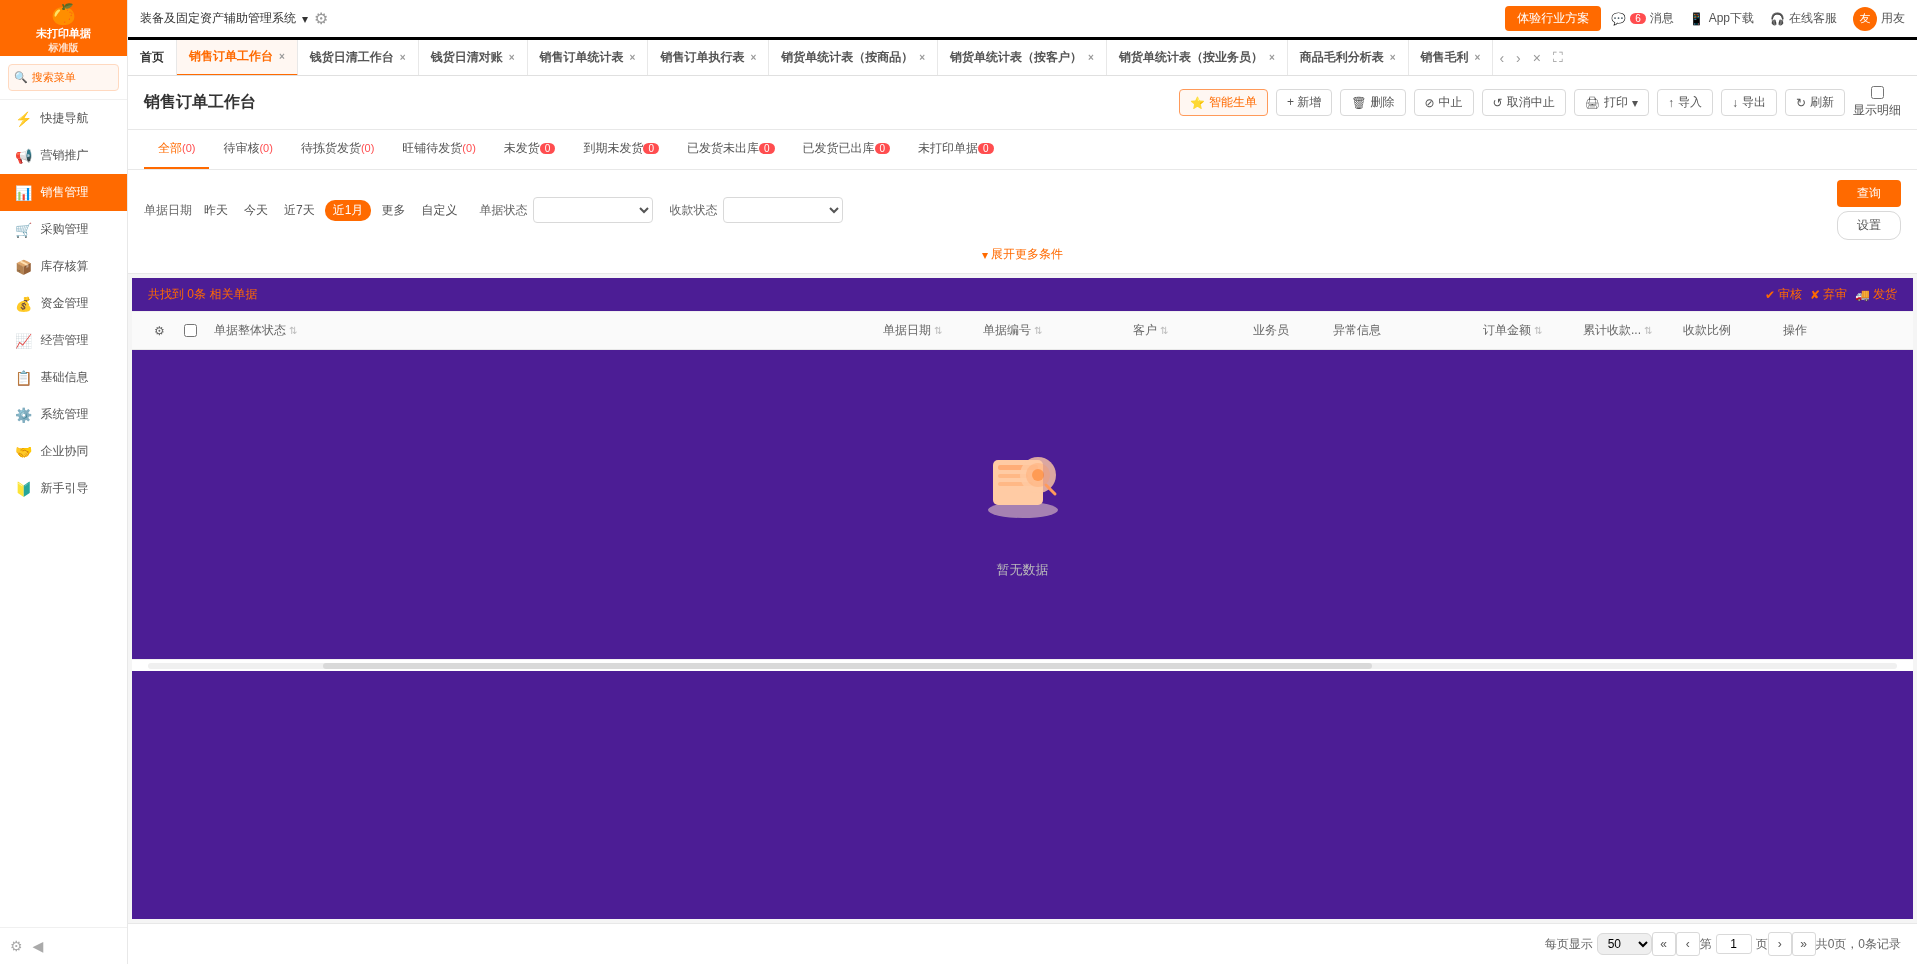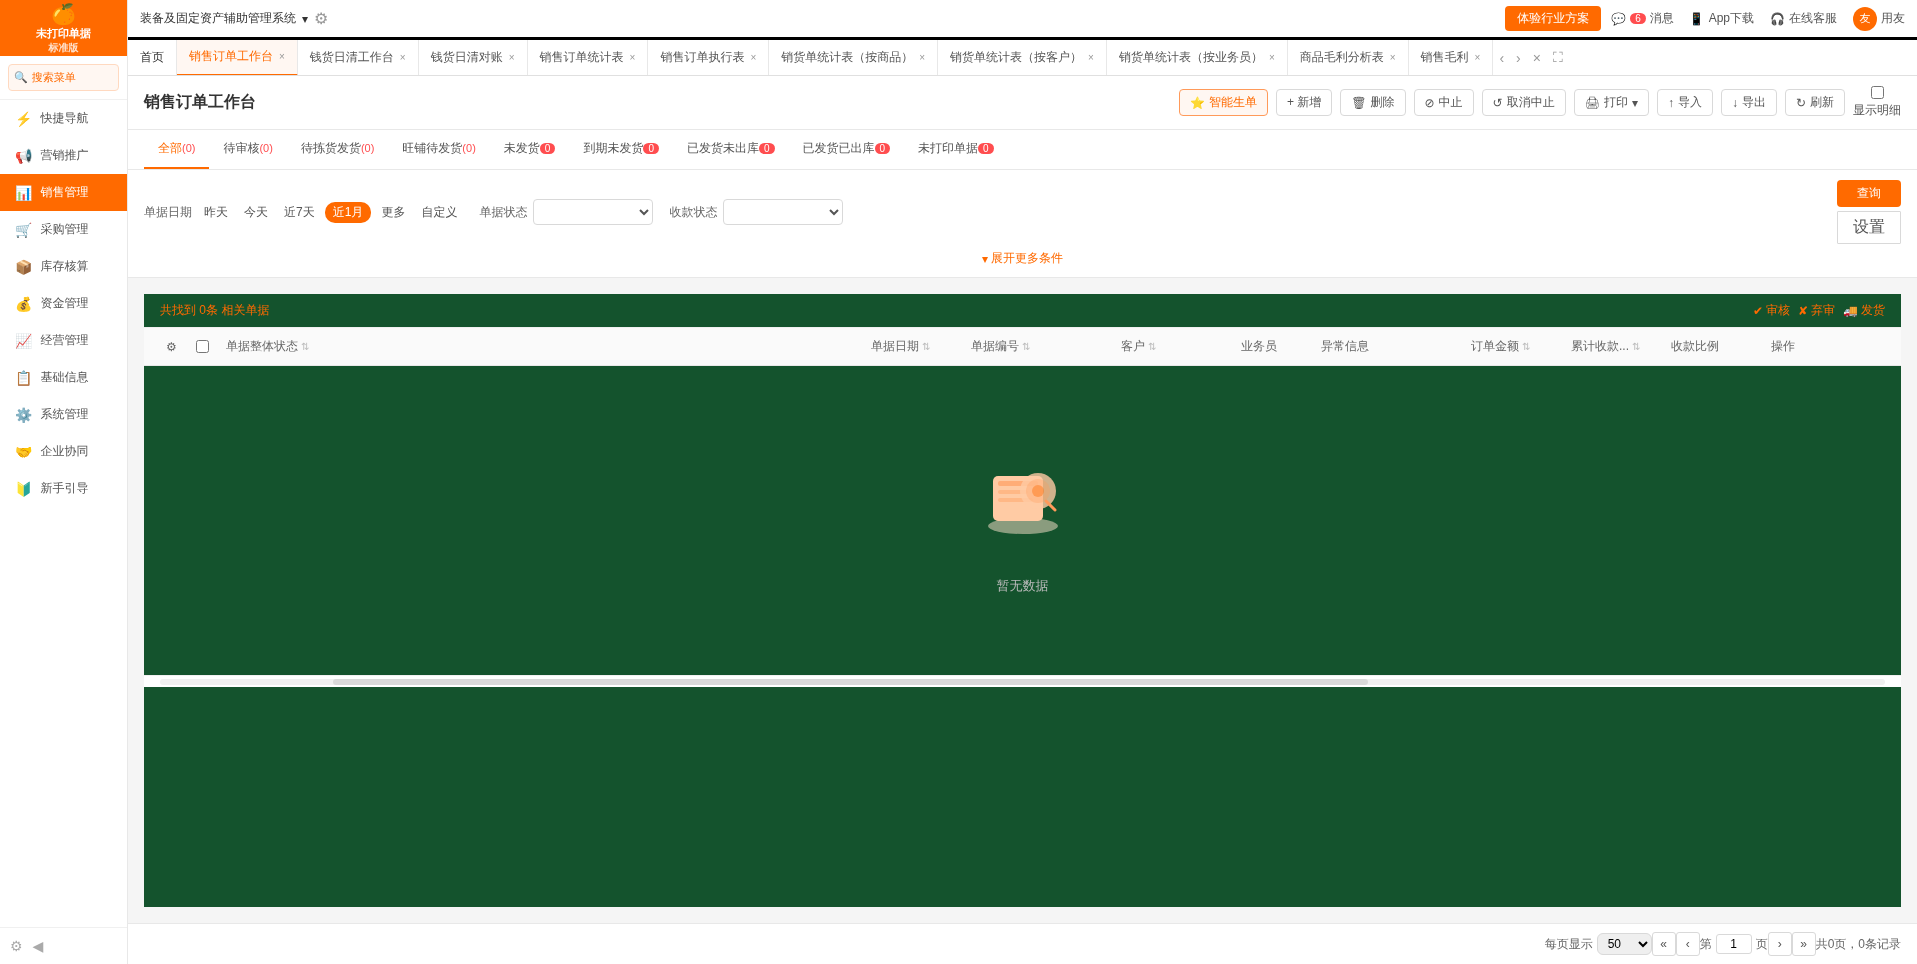--- a/index.html
+++ b/index.html
@@ -26,21 +26,21 @@
     .topbar-title { font-size: 12px; color: #333; flex: 1; display: flex; align-items: center; gap: 6px; }
     .topbar-industry-btn { background: #ff6a00; color: white; border: none; border-radius: 4px; padding: 4px 12px; cursor: pointer; font-size: 12px; }
     .topbar-settings-icon { color: #999; cursor: pointer; font-size: 16px; }
     .topbar-right { display: flex; align-items: center; gap: 16px; }
     .topbar-right-item { color: #555; cursor: pointer; font-size: 12px; display: flex; align-items: center; gap: 4px; }
     .badge { background: #ff4d4f; color: white; border-radius: 10px; padding: 0 5px; font-size: 10px; }
     .user-avatar { width: 24px; height: 24px; background: #ff6a00; border-radius: 50%; display: flex; align-items: center; justify-content: center; color: white; font-size: 11px; }
 
     
     .tabs-bar { height: 36px; background: #fff; border-bottom: 1px solid #e0e0e0; display: flex; align-items: center; overflow: hidden; }
-    .tab-item { padding: 0 12px; height: 36px; display: flex; align-items: center; gap: 4px; cursor: pointer; color: #555; font-size: 12px; border-right: 1px solid #e8e8e8; white-space: nowrap; flex-shrink: 0; }
+    .tab-item { padding: 0 12px; height: 36px; display: flex; align-items: center; gap: 4px; cursor: pointer; color: #555; font-size: 12px; border-right: 1px solid #e8e8e8; white-space: nowrap; flex-shrink: 0; font-weight: bold; }
     .tab-item.home { background: #fff; color: #333; }
     .tab-item.active { background: #fff7f2; color: #ff6a00; border-bottom: 2px solid #ff6a00; }
     .tab-item .tab-close { color: #999; font-size: 10px; margin-left: 2px; }
     .tabs-nav-btn { padding: 0 6px; cursor: pointer; color: #999; font-size: 14px; flex-shrink: 0; }
 
     
     .content { flex: 1; display: flex; flex-direction: column; overflow: hidden; background: #f5f5f5; padding: 0; }
 
     
     .page-header { background: #fff; padding: 10px 16px; display: flex; align-items: center; justify-content: space-between; border-bottom: 1px solid #e8e8e8; }
@@ -61,24 +61,24 @@
     .filter-item { display: flex; align-items: center; gap: 6px; }
     .filter-label { color: #666; font-size: 12px; white-space: nowrap; }
     .filter-date-btns { display: flex; gap: 4px; }
     .date-btn { border: none; background: none; color: #555; cursor: pointer; font-size: 12px; padding: 2px 6px; border-radius: 3px; }
     .date-btn.active { background: #ff6a00; color: white; border-radius: 10px; padding: 2px 8px; }
     .date-range { color: #999; font-size: 11px; }
     .filter-select { border: 1px solid #d9d9d9; border-radius: 4px; padding: 4px 24px 4px 8px; font-size: 12px; color: #555; background: white; cursor: pointer; min-width: 120px; }
     .expand-btn { color: #ff6a00; cursor: pointer; font-size: 12px; display: flex; align-items: center; gap: 3px; border: none; background: none; }
     .filter-row2 { display: flex; align-items: center; justify-content: center; margin-top: 6px; }
     .query-btn { background: #ff6a00; color: white; border: none; border-radius: 4px; padding: 5px 20px; cursor: pointer; font-size: 12px; }
-    .set-btn { background: #fff; color: #555; border: 1px solid #d9d9d9; border-radius: 1px; padding: 5px 12px; cursor: pointer; font-size: 16px; font-family: Liberation Serif, serif; }
-
-    
-    .table-area { flex: 1; background: #14532d; margin: 16px; overflow: auto; }
+    .set-btn { background: #fff; color: #555; border: 1px solid #d9d9d9; border-radius: 11px; padding: 5px 12px; cursor: pointer; font-size: 12px; font-family: Liberation Serif, serif; }
+
+    
+    .table-area { flex: 1; background: #4c1d95; margin: 4px; overflow: auto; }
     .table-toolbar { padding: 8px 16px; display: flex; align-items: center; justify-content: space-between; border-bottom: 1px solid #f0f0f0; }
     .table-count { color: #666; font-size: 12px; }
     .table-count span { color: #ff6a00; }
     .table-toolbar-right { display: flex; gap: 8px; }
     .toolbar-btn { border: none; background: none; color: #555; cursor: pointer; font-size: 12px; display: flex; align-items: center; gap: 3px; }
     .toolbar-btn.orange { color: #ff6a00; }
     .table-header { display: grid; grid-template-columns: 30px 30px 1fr 100px 150px 120px 80px 150px 100px 100px 100px 120px; background: #fafafa; border-bottom: 1px solid #e8e8e8; padding: 0 16px; }
     .th { padding: 10px 6px; color: #666; font-size: 12px; display: flex; align-items: center; gap: 3px; white-space: nowrap; }
     .th .sort-icon { color: #bbb; font-size: 10px; }
 

